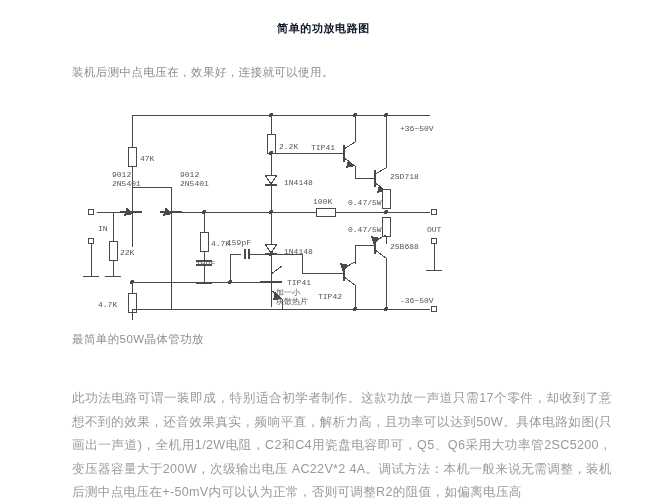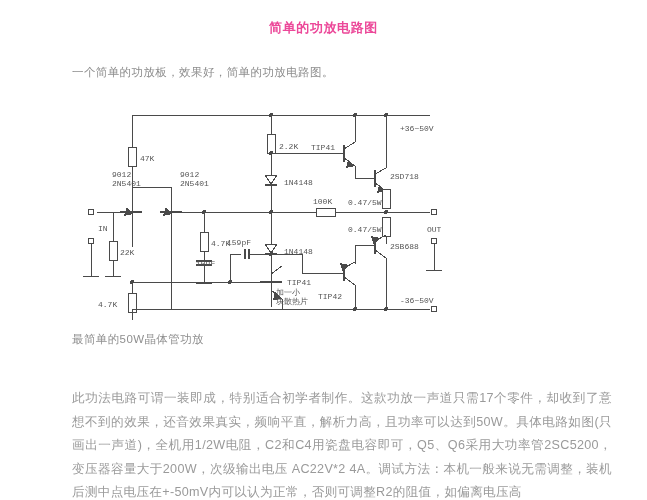--- a/index.html
+++ b/index.html
@@ -16,23 +16,23 @@
     position: relative;
   }
   .page {
     width: 647px;
     height: 500px;
     position: relative;
     box-sizing: border-box;
   }
   .article-title {
     text-align: center;
-    font-size: 13px;
+    font-size: 11px;
     font-weight: bold;
-    color: #ec4899;
+    color: #0f172a;
     letter-spacing: 0.6px;
     margin: 0;
     padding-top: 18px;
     line-height: 20px;
   }
   .intro {
     font-size: 11.5px;
     color: #8d8d8d;
     margin: 0;
     padding: 26px 0 0 72px;
@@ -68,21 +68,21 @@
   }
   .body-text p { margin: 0; }
 </style>
 </head>
 <body>
 
 <div class="page">
 
   <h1 class="article-title">简单的功放电路图</h1>
 
-  <p class="intro">一个简单的功放板，效果好，简单的功放电路图。</p>
+  <p class="intro">装机后测中点电压在，效果好，连接就可以使用。</p>
 
   <div class="figure">
     <svg width="452" height="216" viewBox="0 0 452 216">
       <g stroke="#4a4a4a" stroke-width="1" fill="none" shape-rendering="crispEdges">
 
         <line x1="62" y1="11" x2="360" y2="11"></line>
         <line x1="360" y1="11" x2="316" y2="11"></line>
         <line x1="62" y1="11" x2="62" y2="43"></line>
         <line x1="201" y1="11" x2="201" y2="30"></line>
         <line x1="285" y1="11" x2="285" y2="38"></line>

